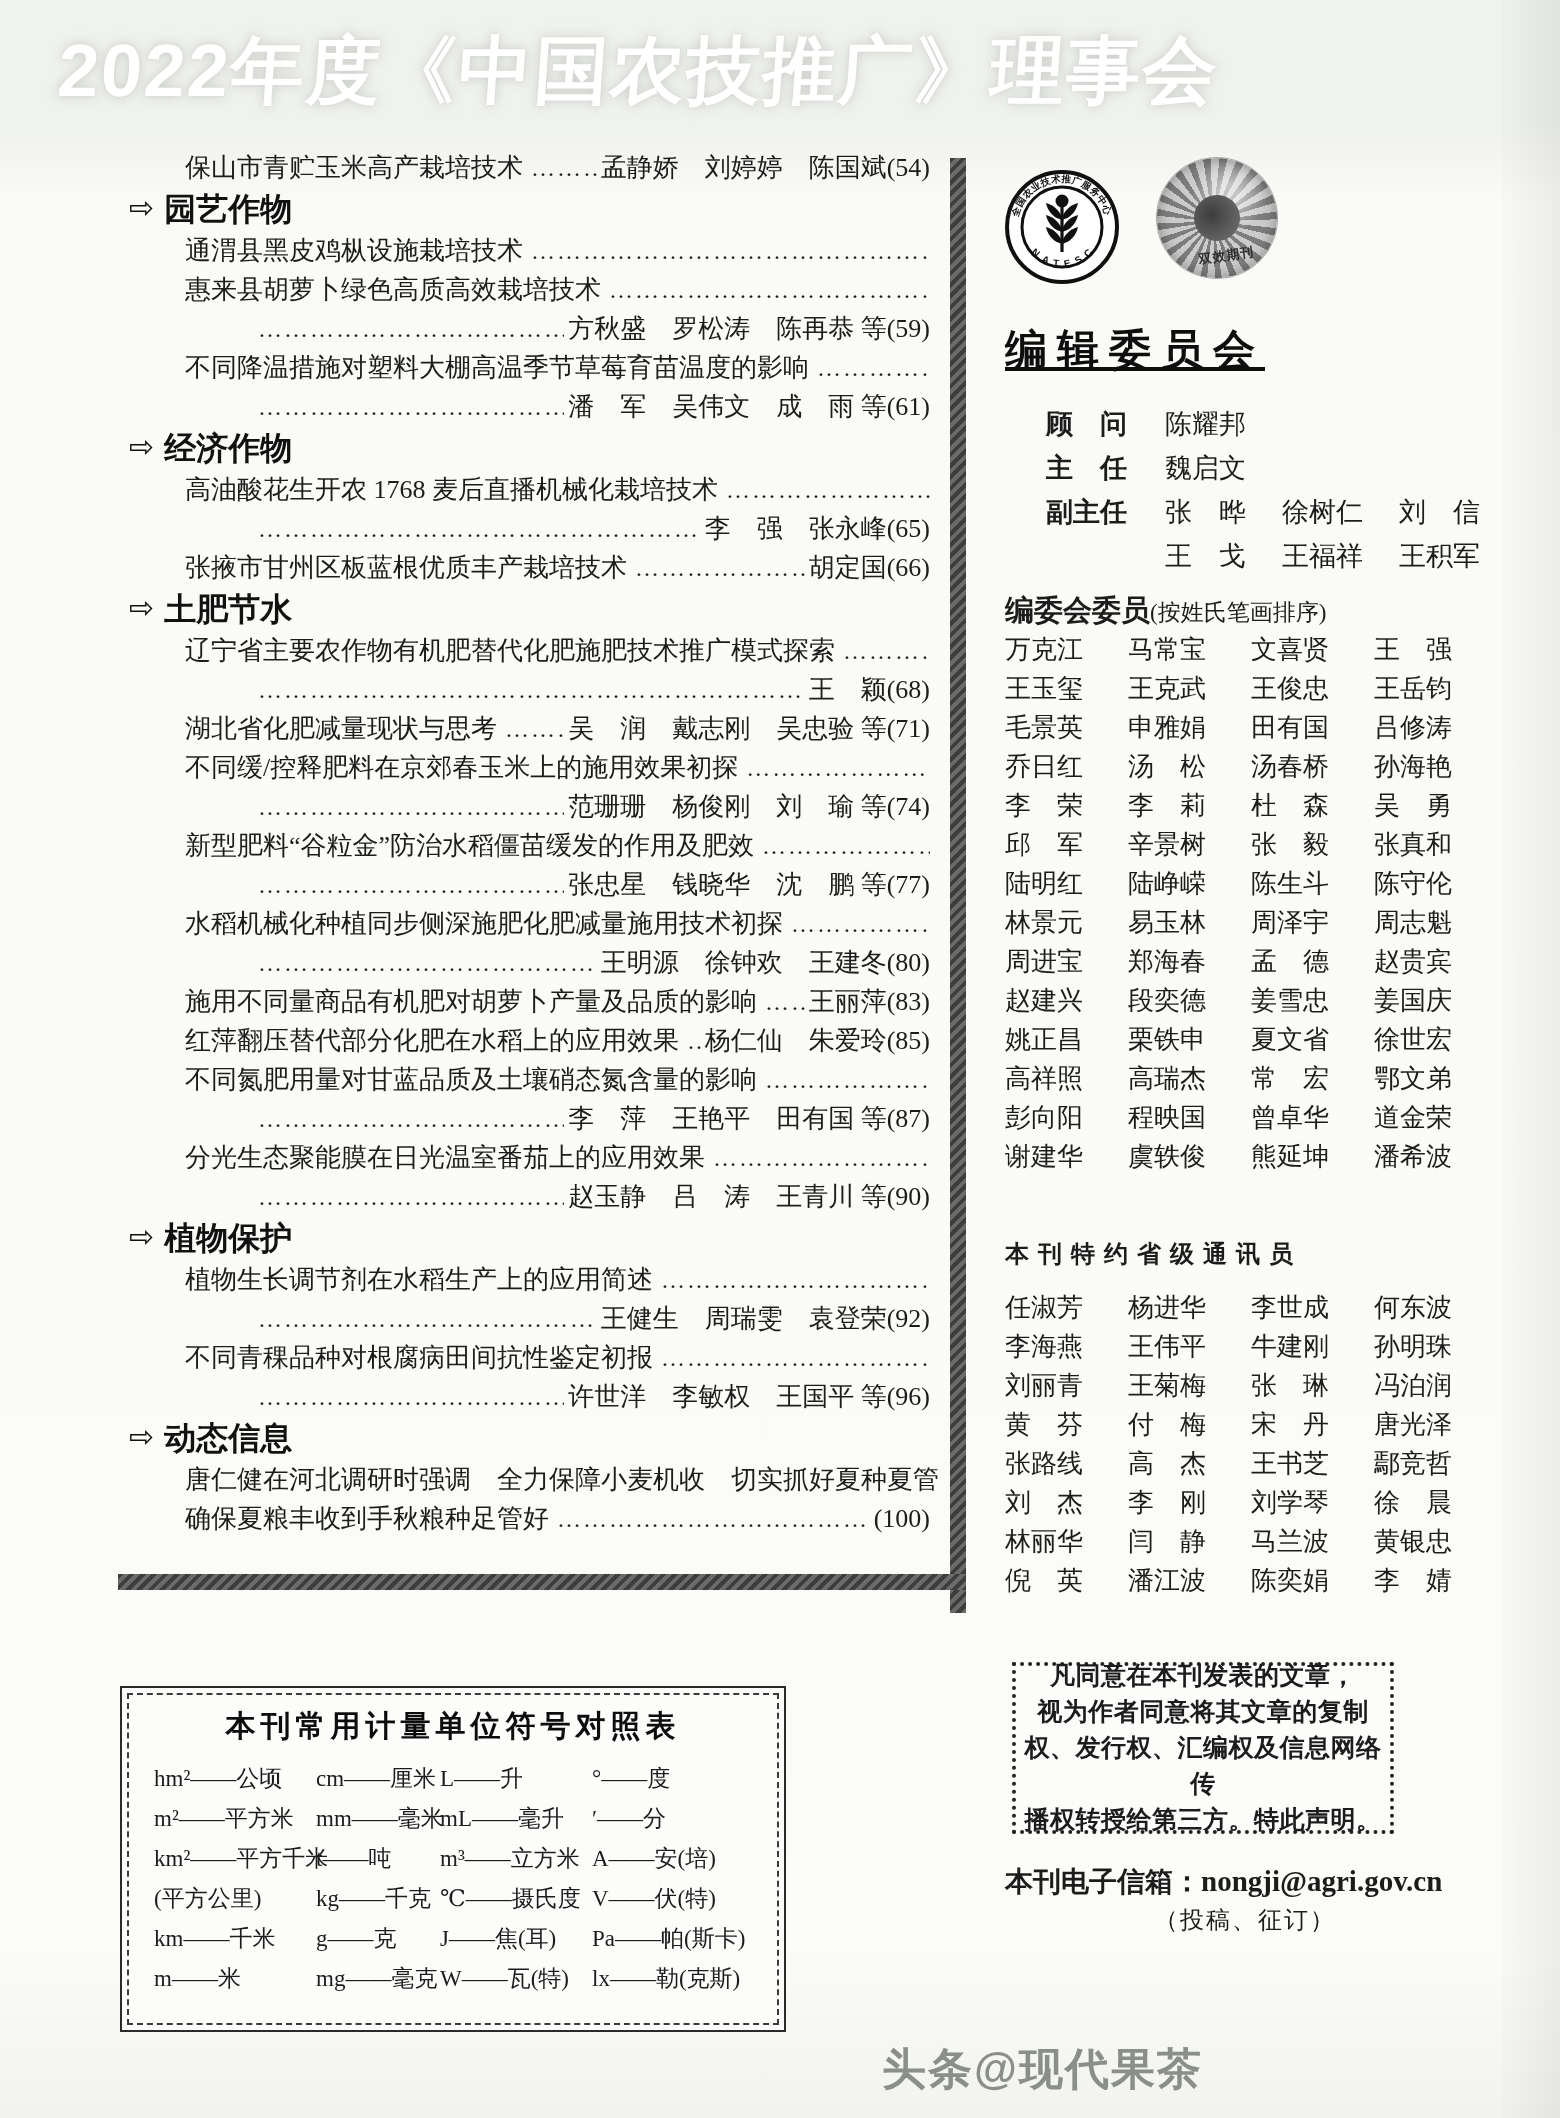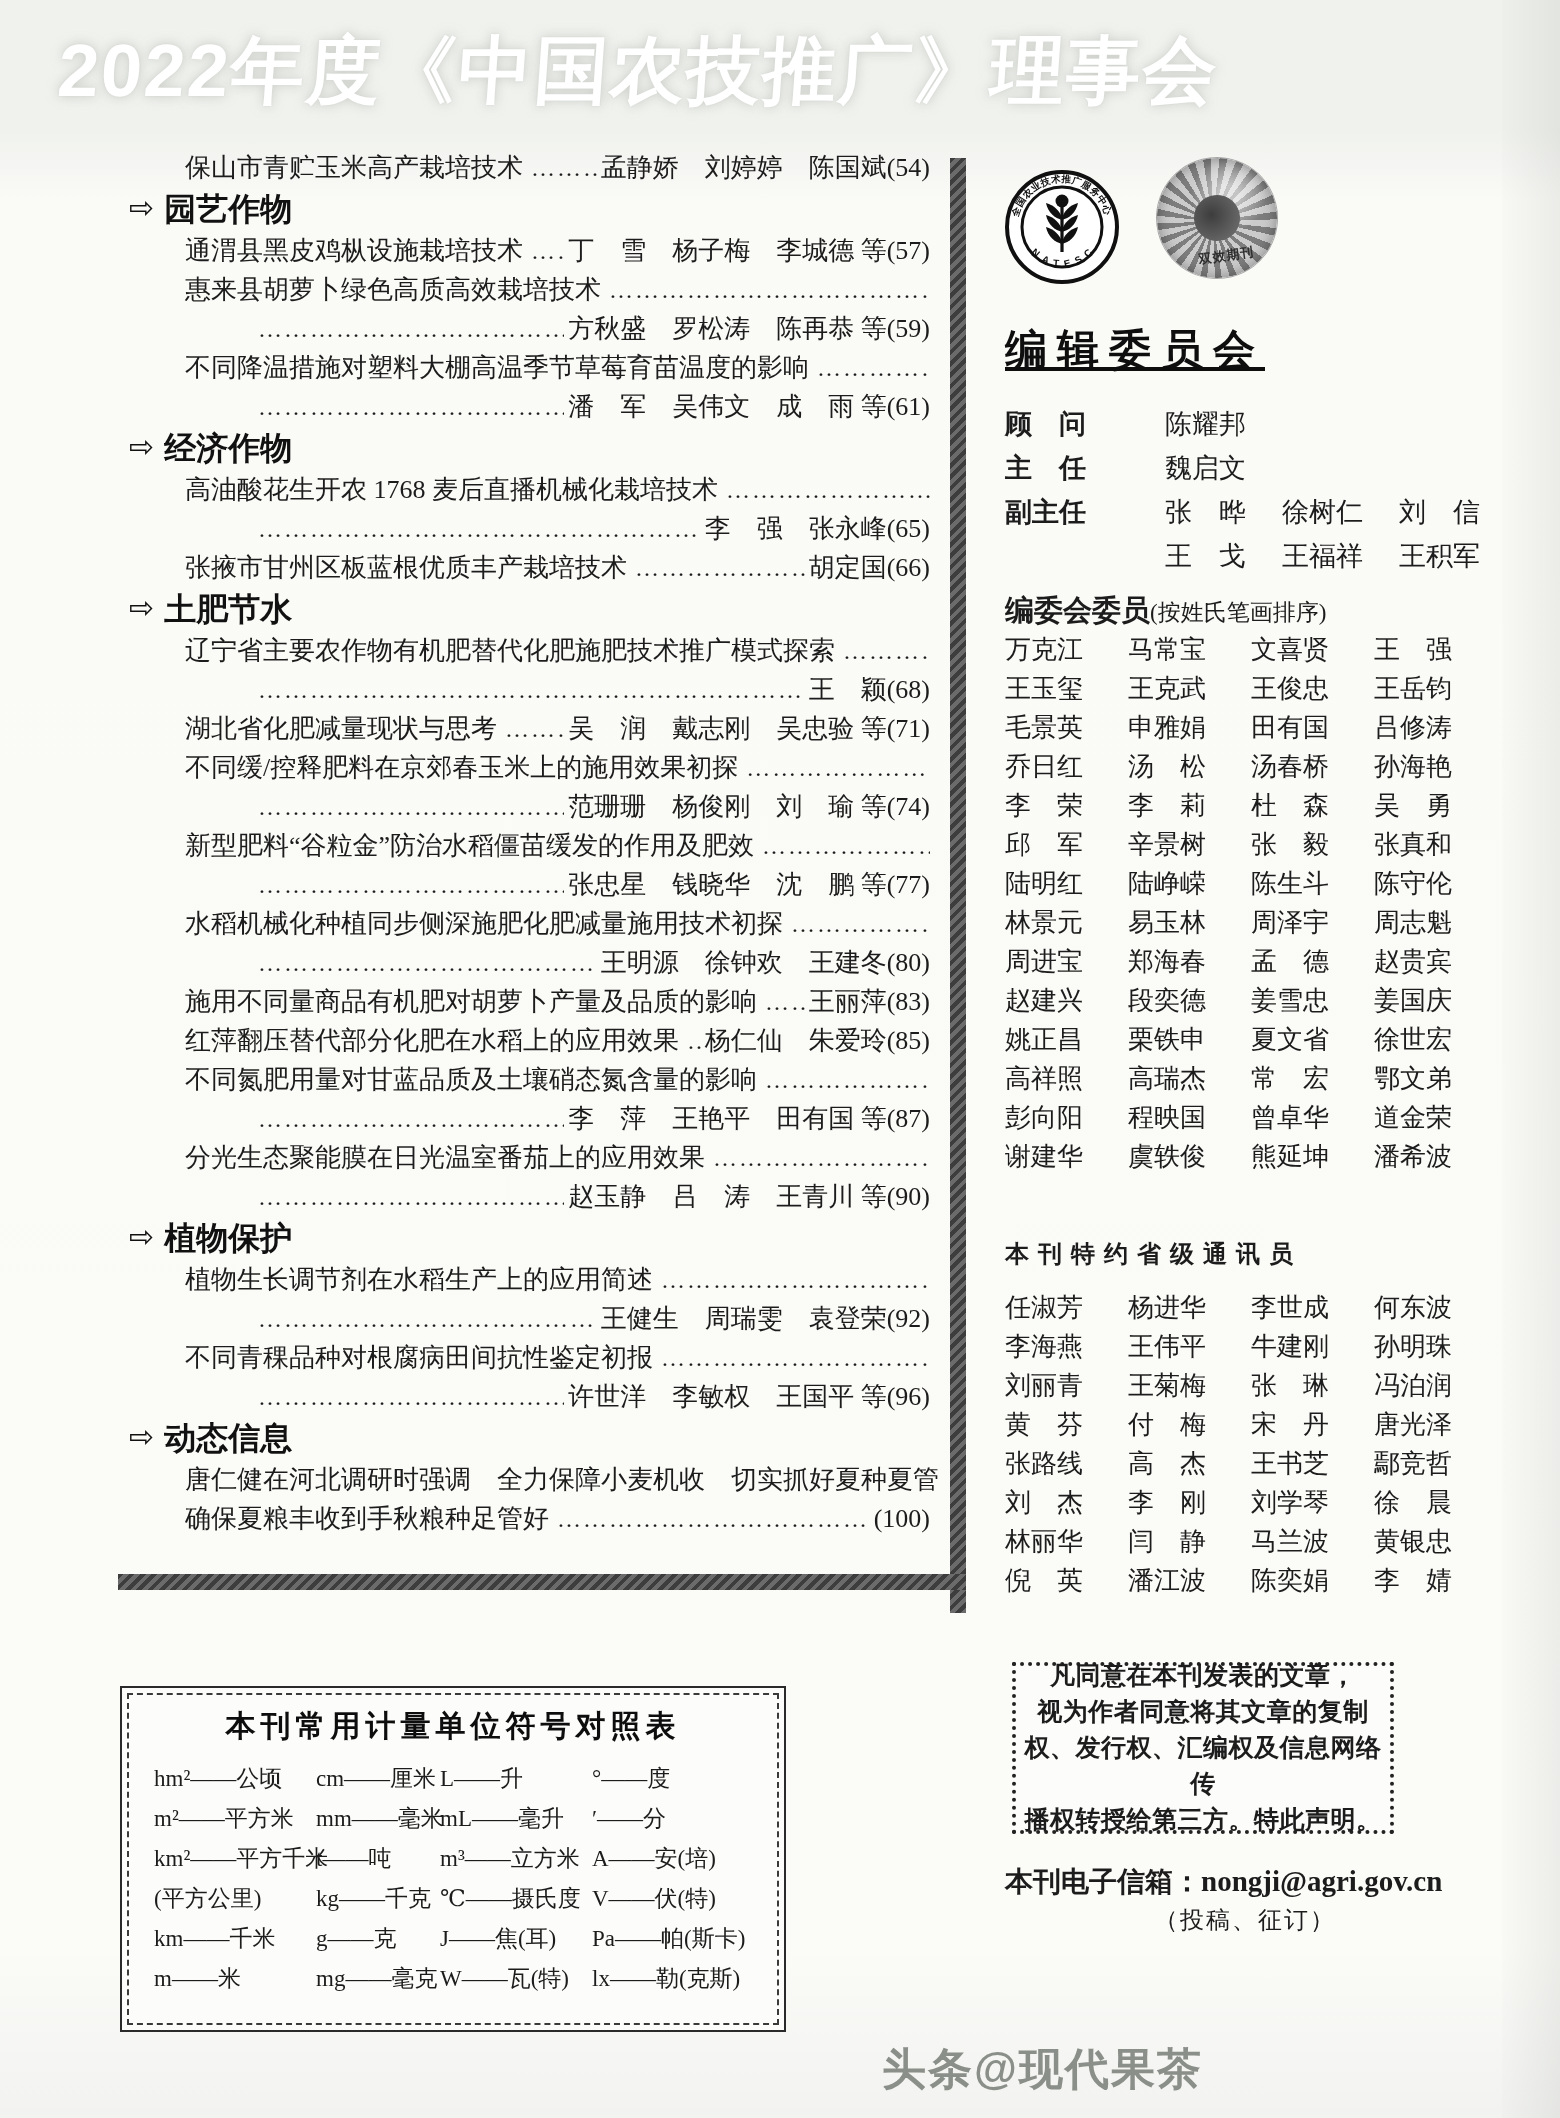--- a/index.html
+++ b/index.html
@@ -51,21 +51,21 @@
     transform:rotate(-14deg);}
   .seal::before{content:"";position:absolute;inset:31%;border-radius:50%;
     background:radial-gradient(circle at 40% 40%, #3d3d3d, #757575);}
   .seal-label{position:absolute;bottom:12px;width:100%;text-align:center;
     font-size:13px;font-weight:700;color:#2e2e2e;letter-spacing:1px;transform:rotate(6deg);
     font-family:"Liberation Sans","DejaVu Sans",sans-serif;}
   .ed-title{
     margin:16px 0 26px 0;font-family:"Liberation Sans","DejaVu Sans",sans-serif;
     font-weight:700;font-size:42px;letter-spacing:10px;color:#0e0e0e;line-height:52px;text-decoration:underline;
   }
-  .role-row{display:flex;align-items:baseline;height:44px;line-height:44px;font-size:27px;}
+  .role-row{display:flex;align-items:baseline;height:44px;line-height:44px;font-size:27px;text-align:right;}
   .role-label{width:122px;font-family:"Liberation Sans","DejaVu Sans",sans-serif;font-weight:700;font-size:27px;}
   .role-names{display:flex;gap:36px;margin-left:38px;}
   .committee-head{margin-top:12px;height:40px;line-height:40px;white-space:nowrap;}
   .committee-head .lbl{font-family:"Liberation Sans","DejaVu Sans",sans-serif;font-weight:700;font-size:29px;}
   .committee-head .note{font-size:23px;}
   .grid4{display:grid;grid-template-columns:repeat(4,1fr);column-gap:14px;}
   .grid4 .cell{height:39px;line-height:39px;font-size:26px;white-space:nowrap;}
   .corr-title{
     margin-top:58px;margin-bottom:14px;height:40px;line-height:40px;
     font-size:24px;font-weight:700;letter-spacing:9px;white-space:nowrap;
@@ -113,21 +113,20 @@
         <span class="dots">……………………………………………………………………………………………………………………………………</span>
         <span class="a">孟静娇　刘婷婷　陈国斌(54)</span>
       </div>
       <div class="toc-heading">
         <span class="arrow">⇨</span>
         <span>园艺作物</span>
       </div>
       <div class="toc-line">
         <span class="t">通渭县黑皮鸡枞设施栽培技术</span>
         <span class="dots">……………………………………………………………………………………………………………………………………</span>
-        <span class="a">丁　雪　杨子梅　李城德 等(57)</span>
       </div>
       <div class="toc-line">
         <span class="t">惠来县胡萝卜绿色高质高效栽培技术</span>
         <span class="dots">……………………………………………………………………………………………………………………………………</span>
       </div>
       <div class="toc-line cont">
         <span class="dots">……………………………………………………………………………………………………………………………………</span>
         <span class="a">方秋盛　罗松涛　陈再恭 等(59)</span>
       </div>
       <div class="toc-line">

